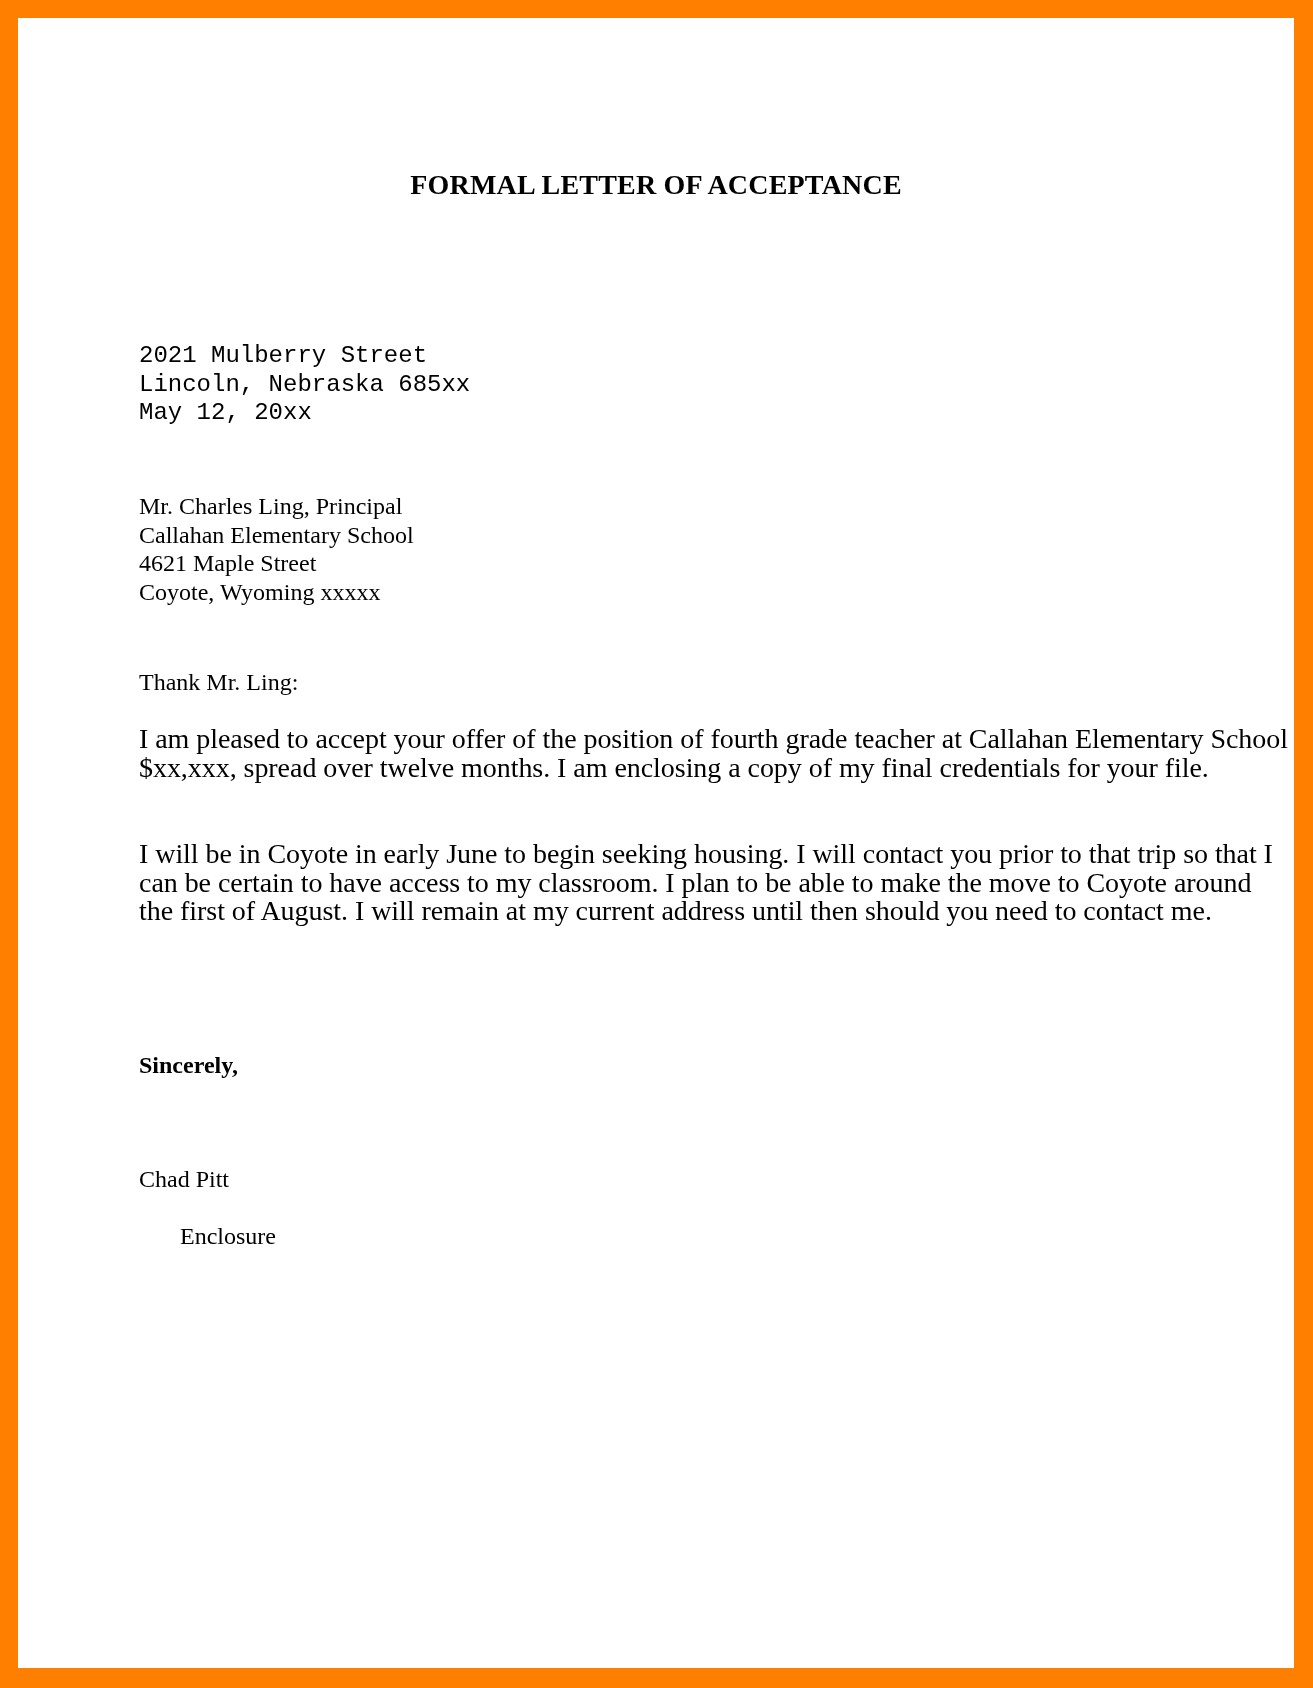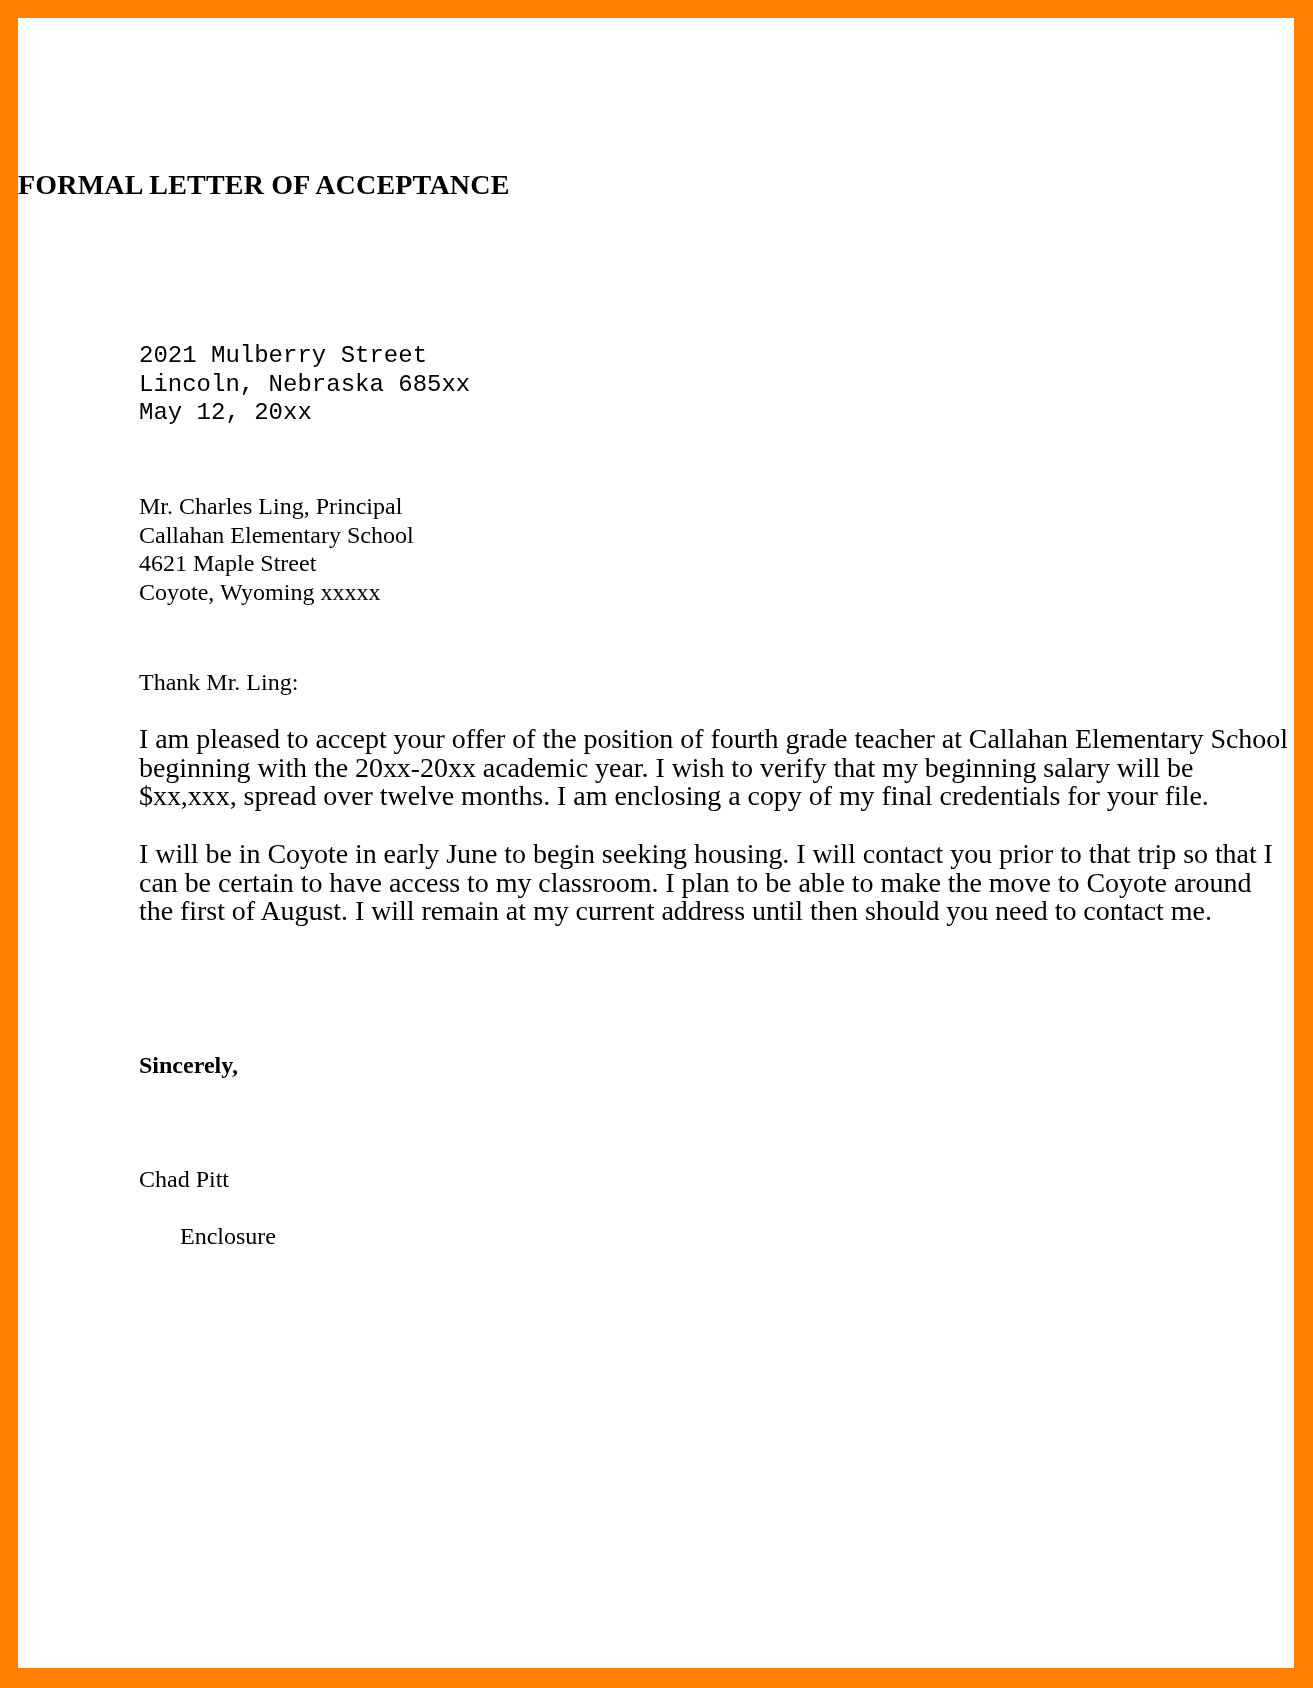--- a/index.html
+++ b/index.html
@@ -21,21 +21,21 @@
       height: 1650px;
       background: #FFFFFF;
       font-family: "Liberation Serif", "DejaVu Serif", serif;
       color: #000000;
     }
     .title {
       position: absolute;
       left: 0;
       top: 150px;
       width: 1276px;
-      text-align: left;
+      text-align: center;
       font-weight: bold;
       font-size: 28px;
       line-height: 34px;
       letter-spacing: 0.2px;
     }
     .block {
       position: absolute;
       left: 121px;
       font-size: 24px;
       line-height: 28.6px;
@@ -70,21 +70,20 @@
     <span class="line">Mr. Charles Ling, Principal</span>
     <span class="line">Callahan Elementary School</span>
     <span class="line">4621 Maple Street</span>
     <span class="line">Coyote, Wyoming xxxxx</span>
   </div>
 
   <div class="block" style="top:650px;">Thank Mr. Ling:</div>
 
   <div class="para" style="top:707px;">
     <span class="line">I am pleased to accept your offer of the position of fourth grade teacher at Callahan Elementary School</span>
-    <span class="line">beginning with the 20xx-20xx academic year.  I wish to verify that my beginning salary will be</span>
     <span class="line">$xx,xxx, spread over twelve months.  I am enclosing a copy of my final credentials for your file.</span>
   </div>
 
   <div class="para" style="top:822px;">
     <span class="line">I will be in Coyote in early June to begin seeking housing.  I will contact you prior to that trip so that I</span>
     <span class="line">can be certain to have access to my classroom.  I plan to be able to make the move to Coyote around</span>
     <span class="line">the first of August.  I will remain at my current address until then should you need to contact me.</span>
   </div>
 
 

